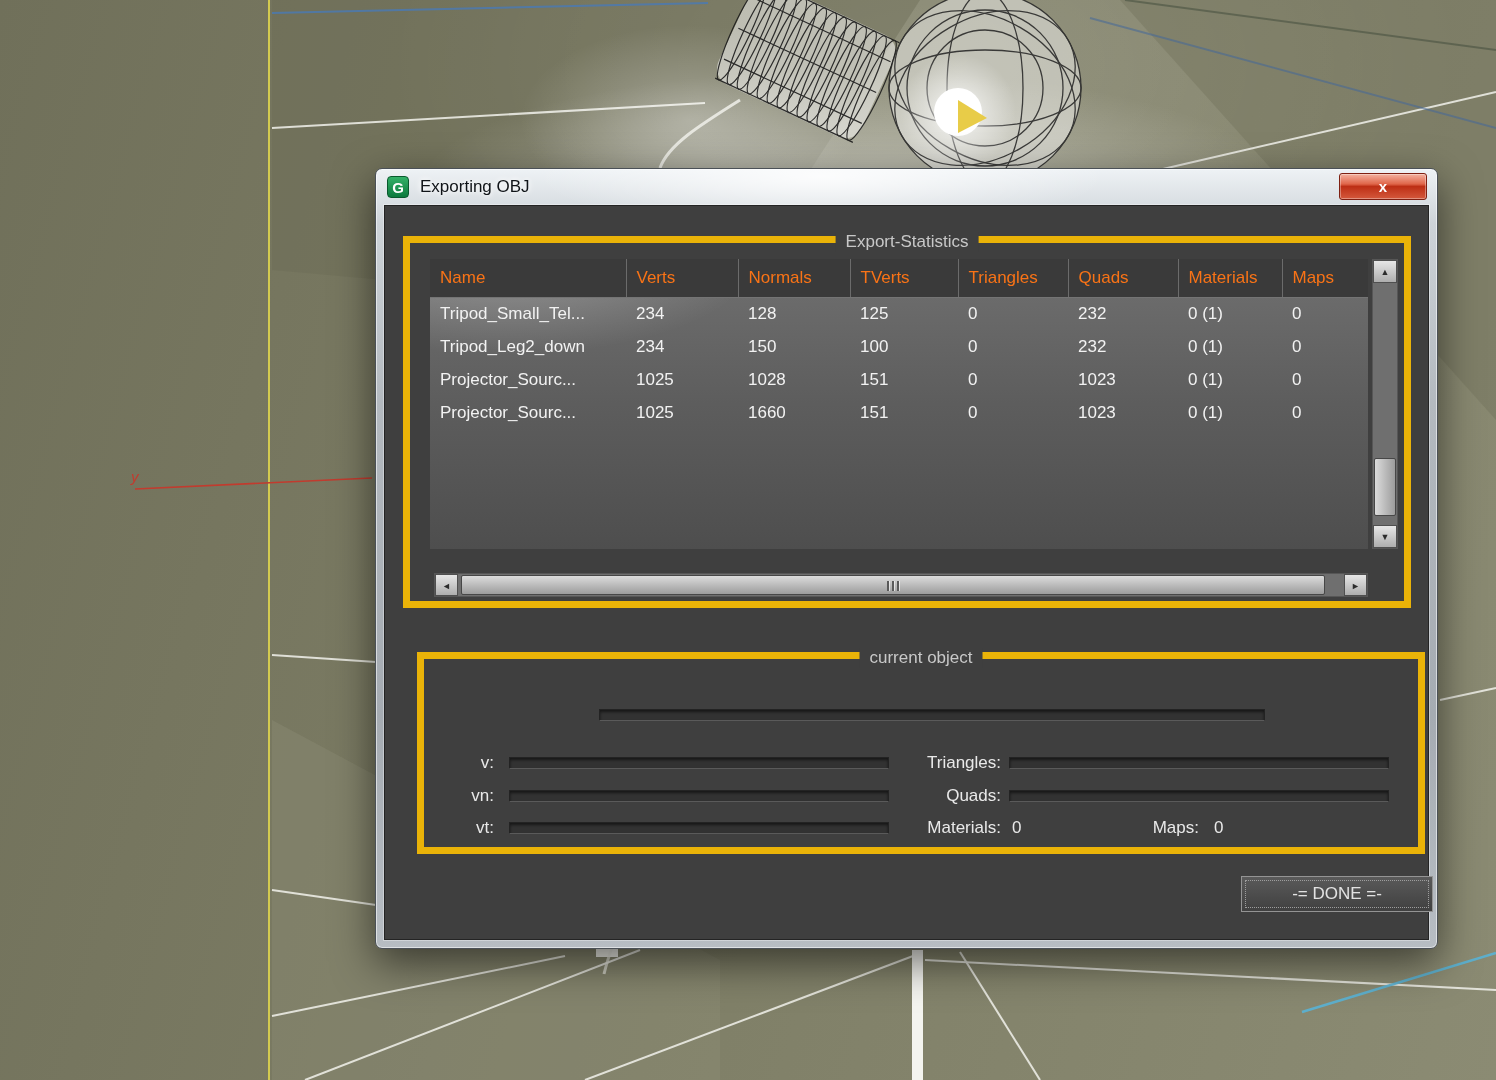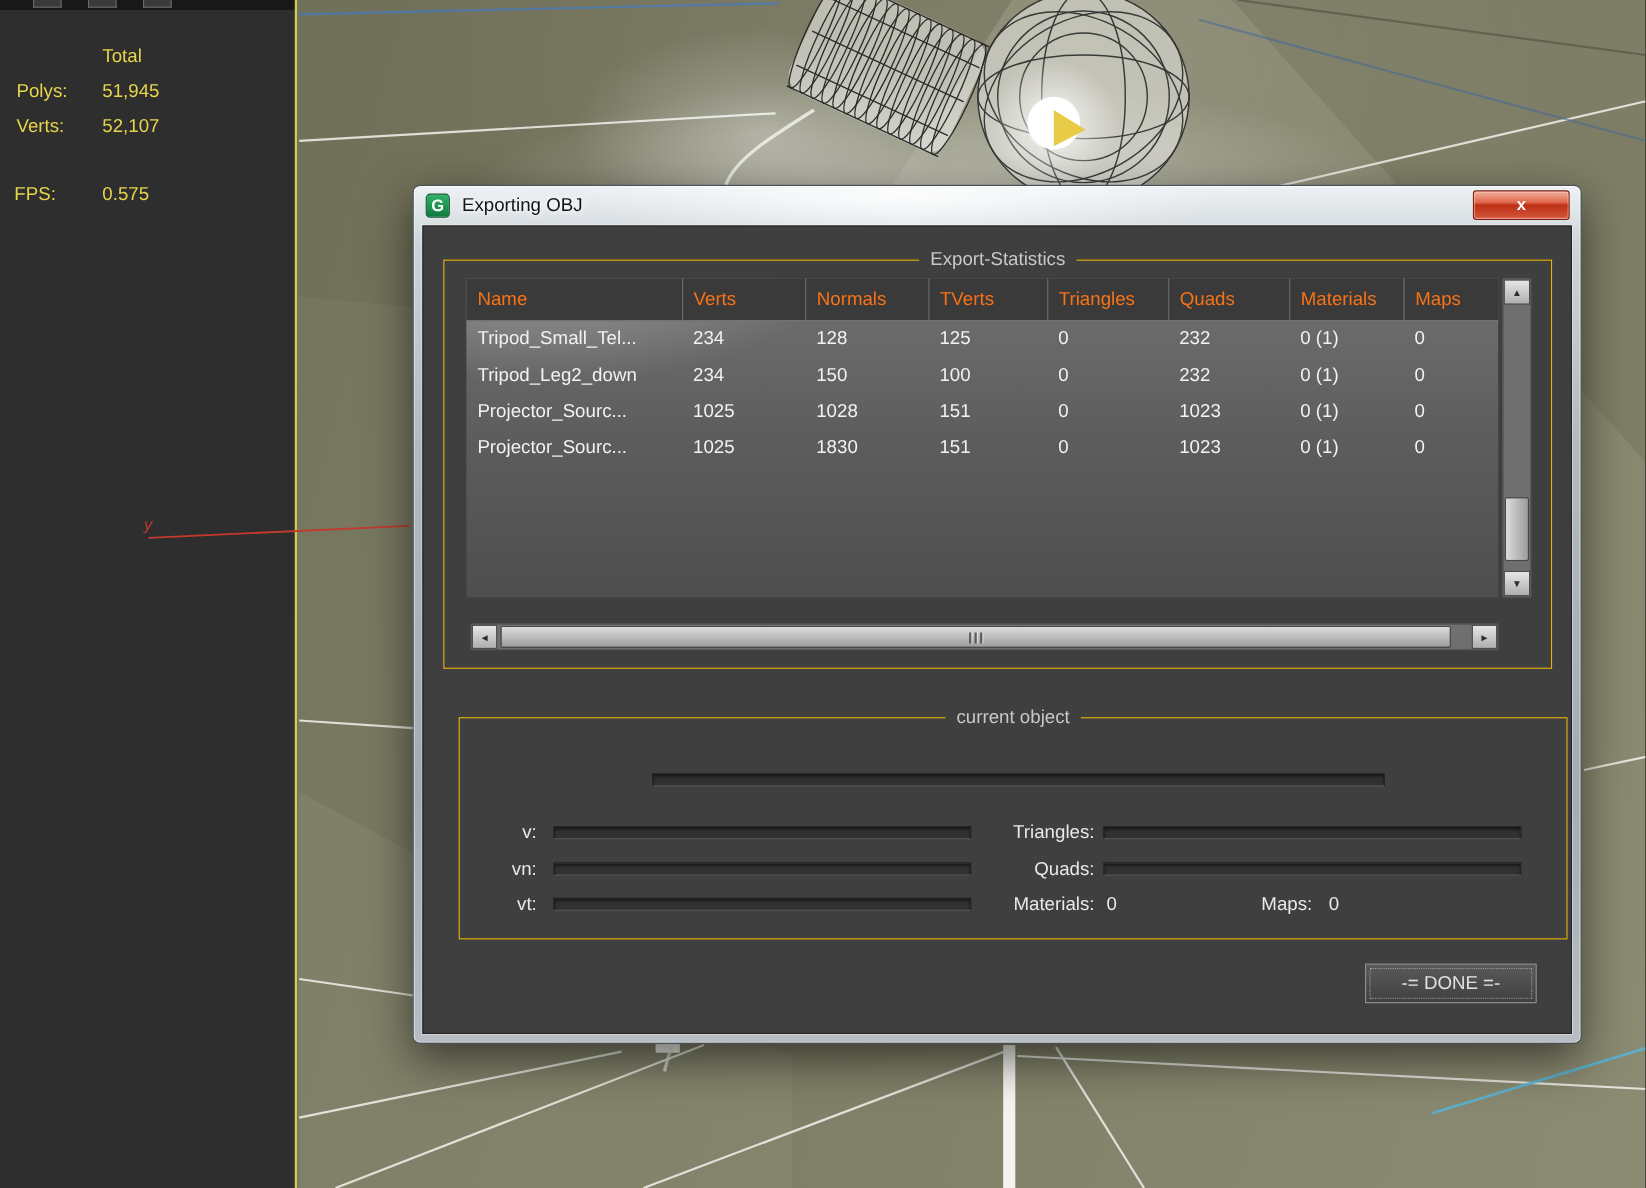--- a/index.html
+++ b/index.html
@@ -39,21 +39,21 @@
     color:#fff;font-weight:bold;font-size:15px;text-align:center;line-height:21px;}
   .dlg-title{position:absolute;left:44px;top:8px;font-size:17px;color:#101418;
     text-shadow:0 0 8px #fff,0 0 5px #fff;}
   .close-btn{position:absolute;top:4px;right:10px;width:88px;height:27px;border-radius:3px;
     background:linear-gradient(180deg,#f3b2a0 0%,#e0664a 40%,#bd2f15 50%,#d4583c 100%);
     border:1px solid #7e2012;color:#fff;font-size:15px;font-weight:bold;text-align:center;line-height:25px;
     box-shadow:inset 0 0 0 1px rgba(255,255,255,.35);cursor:pointer;}
   .dlg-inner{position:absolute;left:8px;top:36px;right:8px;bottom:8px;background:var(--dialog_dark);
     border:1px solid #242424;box-shadow:0 0 0 1px rgba(255,255,255,.35);}
 
-  .groupbox{position:absolute;border:1px solid #eab308;}
+  .groupbox{position:absolute;border:7px solid #eab308;}
   .group-title{position:absolute;top:-11px;left:50%;transform:translateX(-50%);
     background:var(--dialog_dark);padding:0 10px;color:#c8c8c8;font-size:17px;white-space:nowrap;}
 
   
   .table-wrap{position:absolute;left:20px;top:16px;width:938px;height:290px;
     background:linear-gradient(180deg,#707070 0%,#5d5d5d 50%,#4e4e4e 100%);}
   .table-wrap::after{content:"";position:absolute;inset:0;pointer-events:none;
     background:radial-gradient(420px 160px at 8% 0%, rgba(255,255,255,.28), transparent 60%);}
   table{width:938px;border-collapse:collapse;table-layout:fixed;position:relative;z-index:1;}
   th{height:38px;font-weight:normal;font-size:17px;color:#f97316;text-align:left;padding-left:10px;
@@ -74,21 +74,21 @@
     background:linear-gradient(180deg,#dcdcdc,#9c9c9c);cursor:pointer;}
   .grip{position:absolute;left:50%;top:5px;transform:translateX(-50%);display:flex;gap:3px;}
   .grip span{display:block;width:2px;height:10px;background:#5a5a5a;box-shadow:1px 0 0 rgba(255,255,255,.6);}
 
   
   .pbar{position:absolute;height:12px;background:#323232;border:1px solid #232323;border-bottom-color:#5a5a5a;
     box-shadow:inset 0 2px 3px rgba(0,0,0,.55);}
   .plabel{position:absolute;color:#e9e9e9;font-size:17px;text-align:right;white-space:nowrap;}
   .pvalue{position:absolute;color:#e9e9e9;font-size:17px;white-space:nowrap;}
 
-  .done-btn{position:absolute;left:856px;top:670px;width:156px;height:36px;
+  .done-btn{position:absolute;left:856px;top:670px;width:192px;height:36px;
     background:linear-gradient(180deg,#5a5a5a,#404040);border:1px solid #949494;
     color:#e2e2e2;font-size:17px;text-align:center;line-height:34px;cursor:pointer;}
   .done-btn::before{content:"";position:absolute;inset:3px;border:1px dotted #9d9d9d;pointer-events:none;}
 </style>
 </head>
 <body>
 
 <div class="screen">
 
   <svg class="scene" viewBox="0 0 1496 1080">
@@ -175,34 +175,20 @@
         <ellipse cx="985" cy="88" rx="38" ry="96"></ellipse>
         <ellipse cx="985" cy="88" rx="96" ry="70" transform="rotate(30 985 88)"></ellipse>
         <ellipse cx="985" cy="88" rx="96" ry="70" transform="rotate(-30 985 88)"></ellipse>
       </g>
       <circle cx="958" cy="112" r="58" fill="url(#glow)"></circle>
       <circle cx="958" cy="112" r="24" fill="#ffffff"></circle>
       <path d="M958,100 L987,118 L958,133 Z" fill="#e7c93e" opacity="0.95"></path>
     </g>
   </svg>
 
-  <div class="left-panel">
-    <div class="topstrip">
-      <div class="tool-chip" style="left:30px"></div>
-      <div class="tool-chip" style="left:80px"></div>
-      <div class="tool-chip" style="left:130px"></div>
-    </div>
-    <div class="stat" style="left:93px;top:41px">Total</div>
-    <div class="stat" style="left:15px;top:73px">Polys:</div>
-    <div class="stat" style="left:93px;top:73px">51,945</div>
-    <div class="stat" style="left:15px;top:105px">Verts:</div>
-    <div class="stat" style="left:93px;top:105px">52,107</div>
-    <div class="stat" style="left:13px;top:167px">FPS:</div>
-    <div class="stat" style="left:93px;top:167px">0.575</div>
-  </div>
 
   <div class="yellow-border"></div>
 
   <svg class="overlay" viewBox="0 0 1496 1080">
     <line x1="135" y1="489" x2="372" y2="478" stroke="#c23b2e" stroke-width="1.6"></line>
     <text x="131" y="482" fill="#c23b2e" font-size="15" font-style="italic">y</text>
   </svg>
 
   <div class="dialog">
     <div class="titlebar">
@@ -267,21 +253,21 @@
                   <td>1028</td>
                   <td>151</td>
                   <td>0</td>
                   <td>1023</td>
                   <td>0 (1)</td>
                   <td>0</td>
                 </tr>
                 <tr>
                   <td>Projector_Sourc...</td>
                   <td>1025</td>
-                  <td>1830</td>
+                  <td>1660</td>
                   <td>151</td>
                   <td>0</td>
                   <td>1023</td>
                   <td>0 (1)</td>
                   <td>0</td>
                 </tr>
               </tbody>
           </table>
         </div>
 

